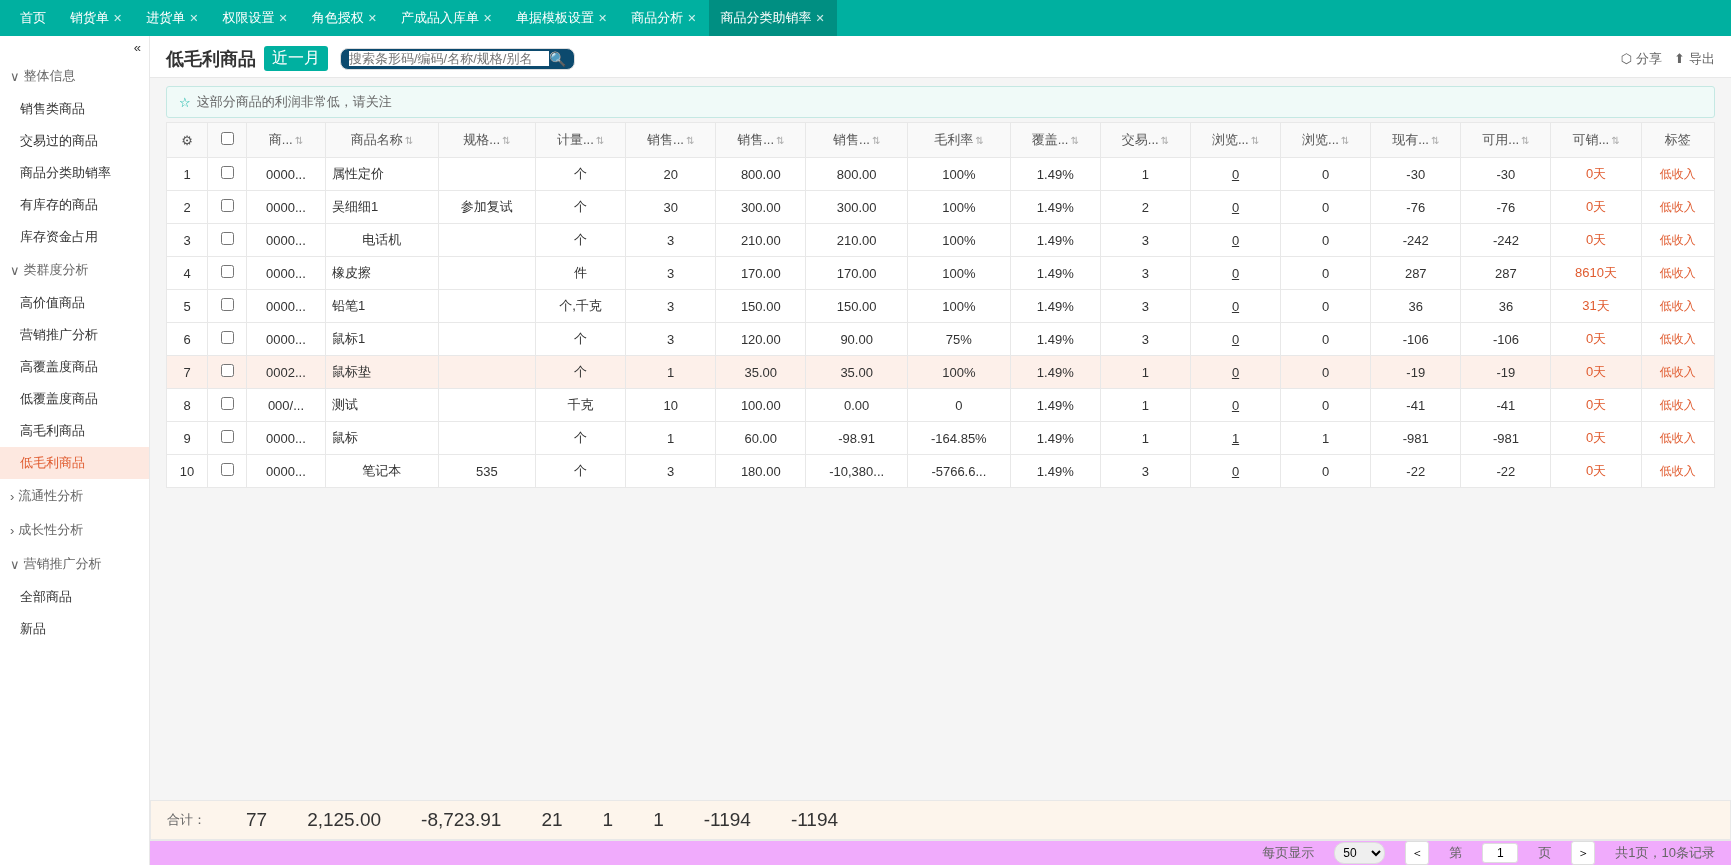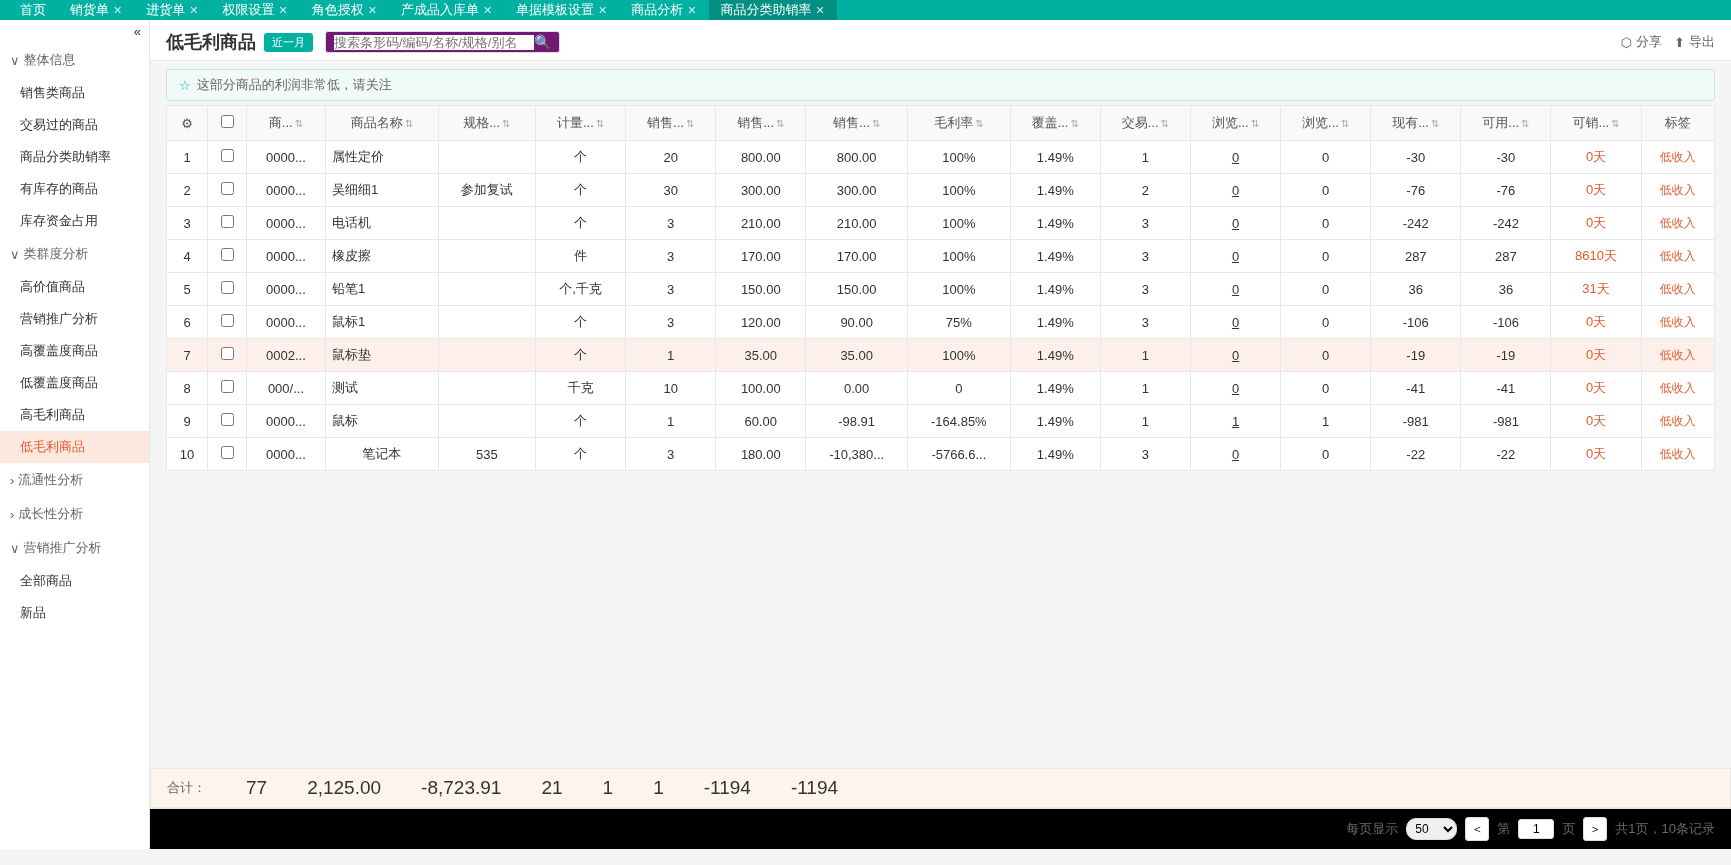--- a/index.html
+++ b/index.html
@@ -3,21 +3,21 @@
   <meta charset="utf-8">
   <style>
     * { box-sizing: border-box; margin: 0; padding: 0; font-family: 'Microsoft YaHei', Arial, sans-serif; font-size: 13px; }
     body { background: #f5f5f5; color: #333; }
 
     
     .top-nav {
       background: #00b0a0;
       display: flex;
       align-items: center;
-      height: 20px;
+      height: 36px;
       padding: 0 8px;
     }
     .top-nav .nav-item {
       color: #fff;
       padding: 0 12px;
       cursor: pointer;
       height: 36px;
       display: flex;
       align-items: center;
       white-space: nowrap;
@@ -84,30 +84,30 @@
     .page-title {
       font-size: 18px;
       font-weight: bold;
       color: #333;
     }
     .filter-tag {
       background: #00b0a0;
       color: #fff;
       border-radius: 3px;
       padding: 2px 8px;
-      font-size: 11px;
+      font-size: 16px;
       cursor: pointer;
     }
     .search-box {
       display: flex;
       align-items: center;
       border: 1px solid #ddd;
-      border-radius: 3px;
+      border-radius: 8px;
       padding: 2px 8px;
-      background: #701a75;
+      background: #0c4a6e;
       margin-left: 4px;
     }
     .search-box input {
       border: none;
       outline: none;
       font-size: 13px;
       width: 200px;
       color: #999;
     }
     .search-icon { color: #00b0a0; font-size: 14px; cursor: pointer; }
@@ -200,24 +200,24 @@
       gap: 40px;
     }
     .footer-label { color: #666; font-weight: normal; font-size: 13px; }
     .footer-val { color: #333; font-size: 19px; }
 
     
     .pagination-bar {
       display: flex;
       align-items: center;
       justify-content: flex-end;
-      padding: 8px 16px;
-      background: #000000;
+      padding: 0 16px;
+      background: #f0abfc;
       border-top: 1px solid #e8e8e8;
-      gap: 8px;
+      gap: 20px;
       font-size: 13px;
       color: #666;
     }
     .page-size-select {
       border: 1px solid #ddd;
       border-radius: 10px;
       padding: 2px 4px;
       font-size: 12px;
     }
     .page-btn {
@@ -416,21 +416,21 @@
       <td>0</td>
       <td>-76</td>
       <td>-76</td>
       <td class="days-label">0天</td>
       <td class="tag-label">低收入</td>
     </tr>
             <tr>
       <td>3</td>
       <td class="checkbox-cell"><input type="checkbox" style=""></td>
       <td>0000...</td>
-      <td style="text-align:left">电话机</td>
+      <td style="text-align:center">电话机</td>
       <td></td>
       <td>个</td>
       <td>3</td>
       <td>210.00</td>
       <td>210.00</td>
       <td>100%</td>
       <td>1.49%</td>
       <td>3</td>
       <td><span class="underline-num">0</span></td>
       <td>0</td>

